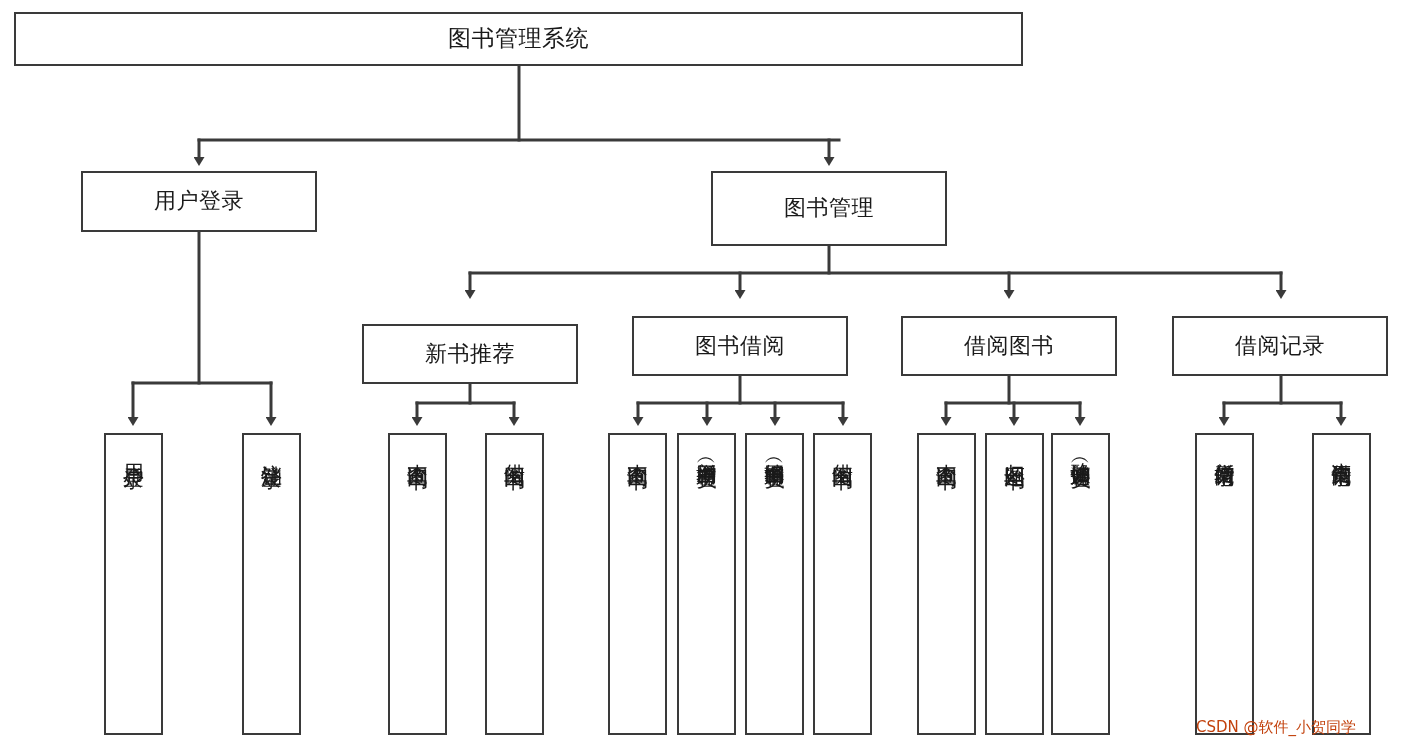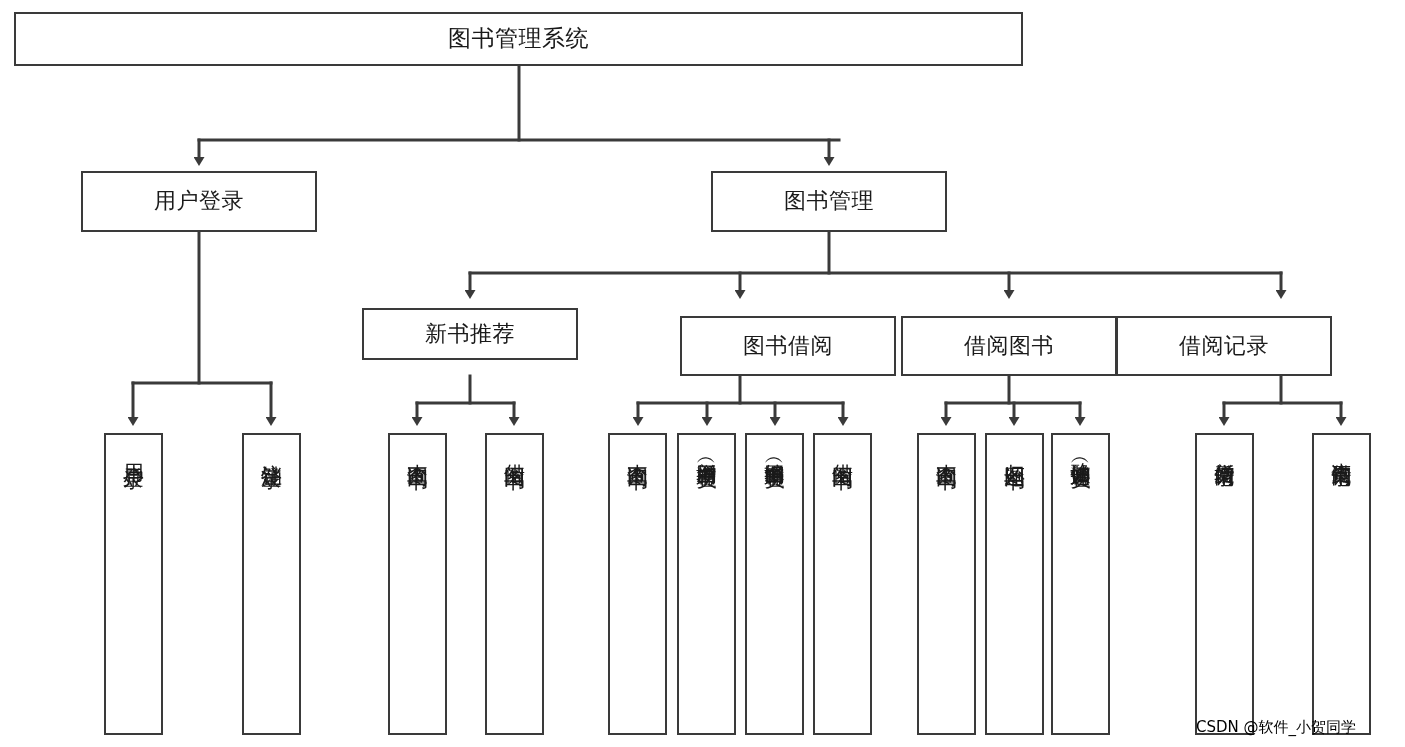--- a/index.html
+++ b/index.html
@@ -68,21 +68,21 @@
   }
   .node.vert.tall-text .label {
     font-size: 20px;
     letter-spacing: 1px;
   }
   #watermark {
     position: absolute;
     left: 1196px;
     top: 718px;
     font-size: 15px;
-    color: #000000;
+    color: #c2410c;
     white-space: nowrap;
     z-index: 3;
     font-family: "DejaVu Sans", "Liberation Sans", sans-serif;
   }
 </style>
 </head>
 <body>
 
 <div id="canvas">
 
@@ -137,37 +137,37 @@
   </svg>
 
   <div class="node horiz" id="node-root" style="left:14px; top:12px; width:1009px; height:54px;">
     <span class="label">图书管理系统</span>
   </div>
 
   <div class="node horiz" id="node-user-login" style="left:81px; top:171px; width:236px; height:61px;">
     <span class="label">用户登录</span>
   </div>
 
-  <div class="node horiz" id="node-book-manage" style="left:711px; top:171px; width:236px; height:61px;">
+  <div class="node horiz" id="node-book-manage" style="left:711px; top:171px; width:236px; height:75px;">
     <span class="label">图书管理</span>
   </div>
 
-  <div class="node horiz" id="node-new-book-recommend" style="left:362px; top:308px; width:216px; height:52px;font-family:Liberation Serif, serif;">
+  <div class="node horiz" id="node-new-book-recommend" style="left:362px; top:324px; width:216px; height:60px;font-family:Liberation Serif, serif;">
     <span class="label">新书推荐</span>
   </div>
 
-  <div class="node horiz" id="node-book-borrow" style="left:632px; top:316px; width:216px; height:60px;margin-left:48px;">
+  <div class="node horiz" id="node-book-borrow" style="left:632px; top:316px; width:216px; height:60px;">
     <span class="label">图书借阅</span>
   </div>
 
   <div class="node horiz" id="node-current-borrow" style="left:901px; top:316px; width:216px; height:60px;">
     <span class="label">借阅图书</span>
   </div>
 
-  <div class="node horiz" id="node-borrow-record" style="left:1116px; top:316px; width:216px; height:60px;">
+  <div class="node horiz" id="node-borrow-record" style="left:1172px; top:316px; width:216px; height:60px;">
     <span class="label">借阅记录</span>
   </div>
 
   <div class="node vert" style="left:104px; top:433px; width:59px; height:302px;">
     <span class="label">用户登录</span>
   </div>
 
   <div class="node vert" style="left:242px; top:433px; width:59px; height:302px;">
     <span class="label">注销登录</span>
   </div>

